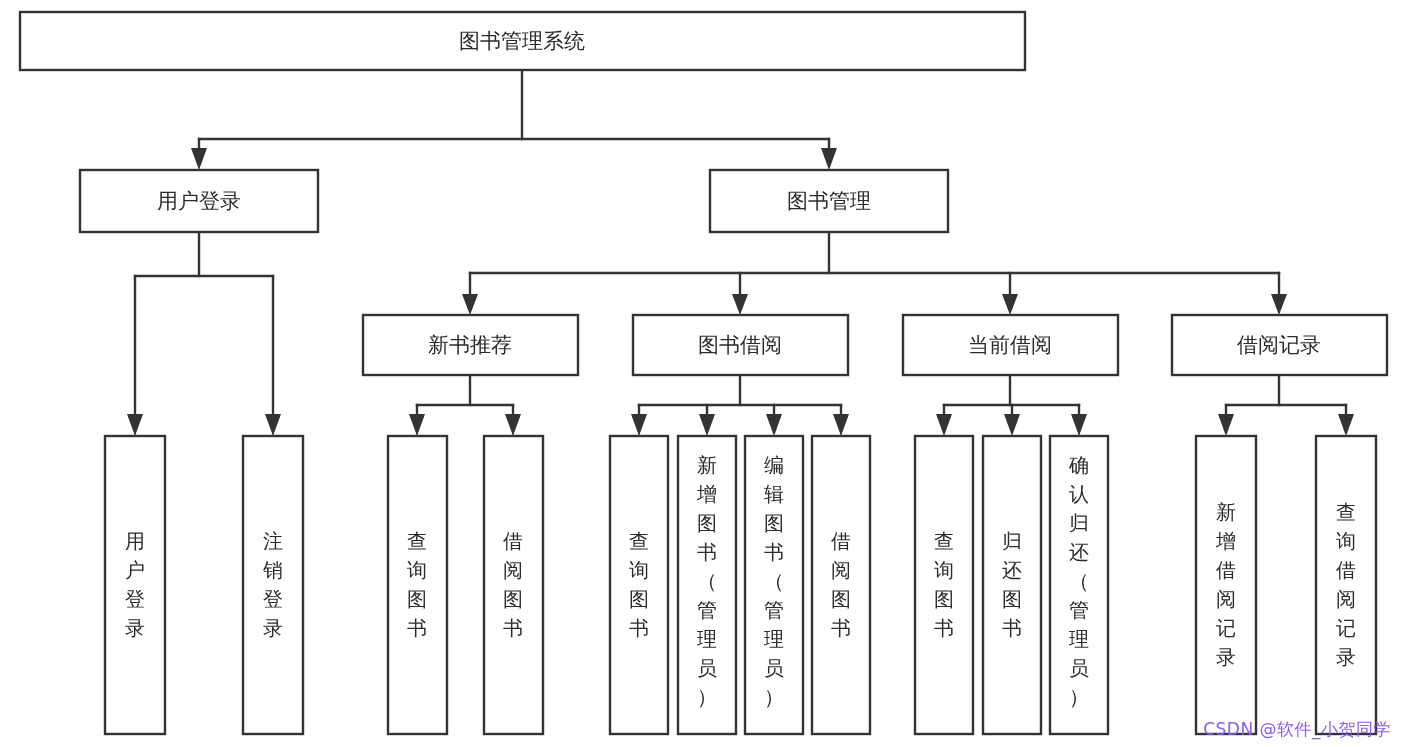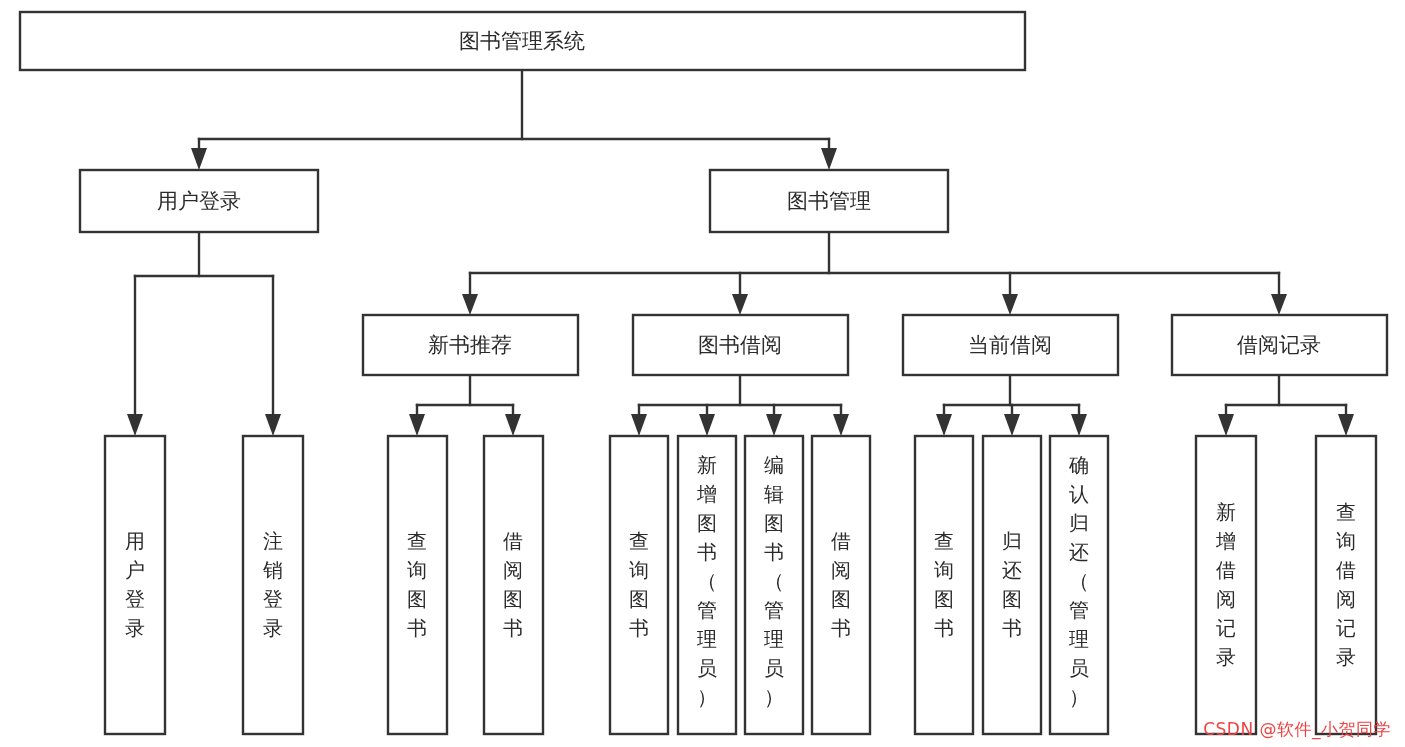--- a/index.html
+++ b/index.html
@@ -51,21 +51,21 @@
   }
   .node-label.vertical {
     font-size: 20px;
   }
   .watermark {
     position: absolute;
     right: 14px;
     bottom: 6px;
     font-family: "DejaVu Sans", "Liberation Sans", sans-serif;
     font-size: 17px;
-    color: #ef4444;
+    color: #8b5cf6;
     white-space: nowrap;
     letter-spacing: 0.5px;
     user-select: none;
   }
 </style>
 </head>
 <body>
 
 <div id="diagram-root">
 

